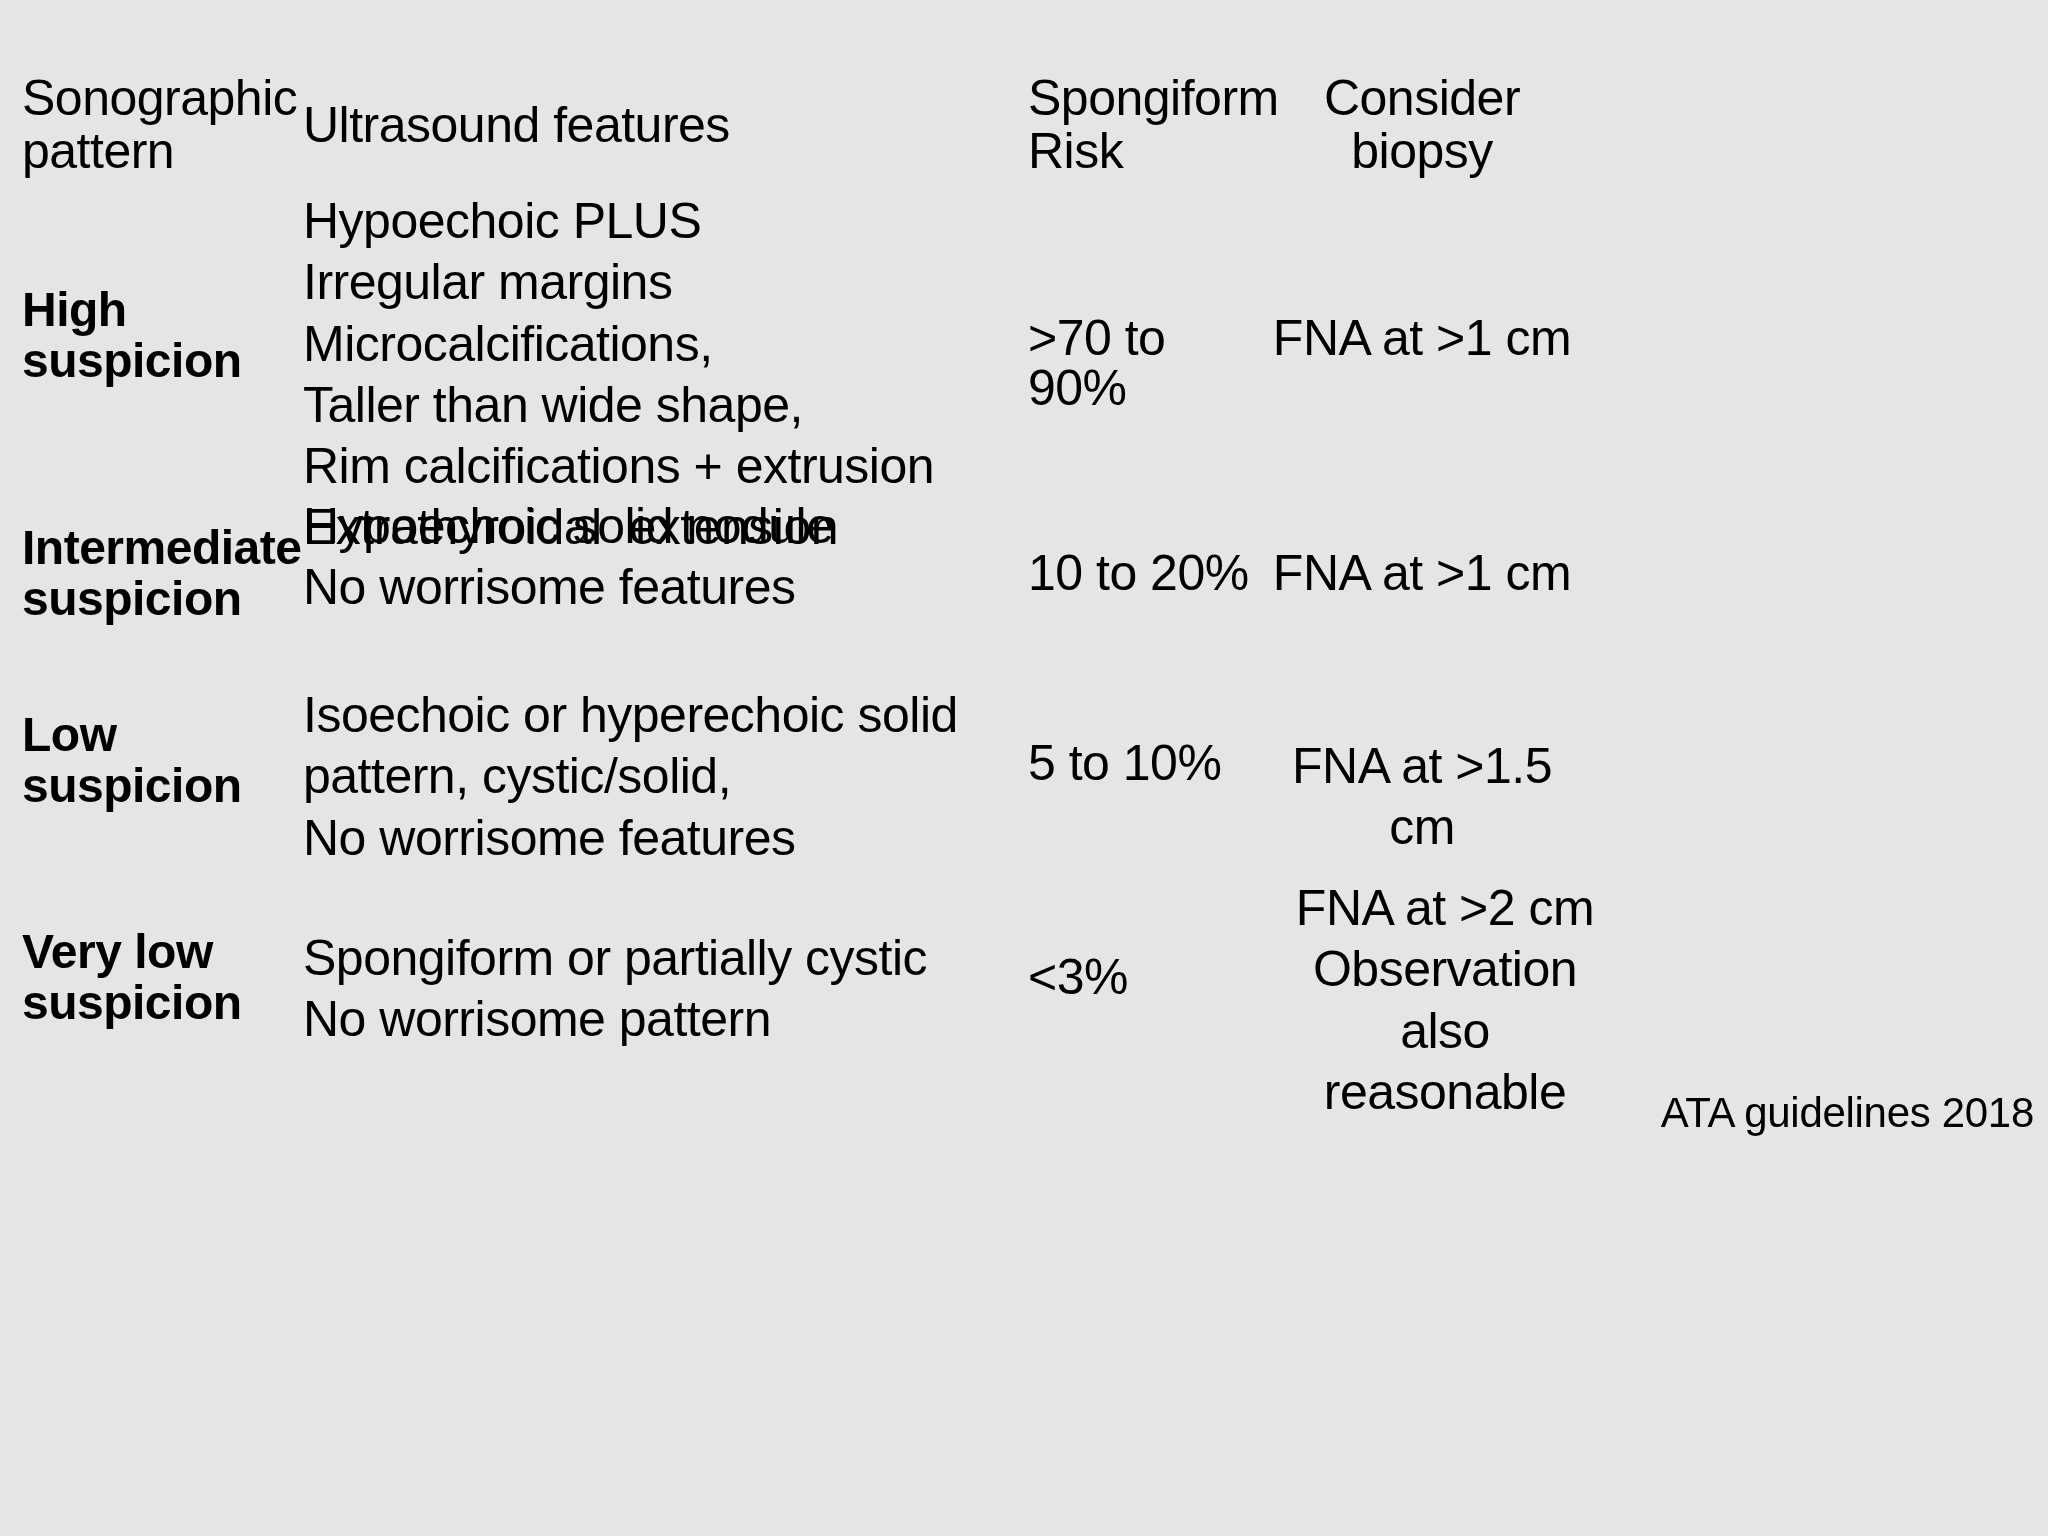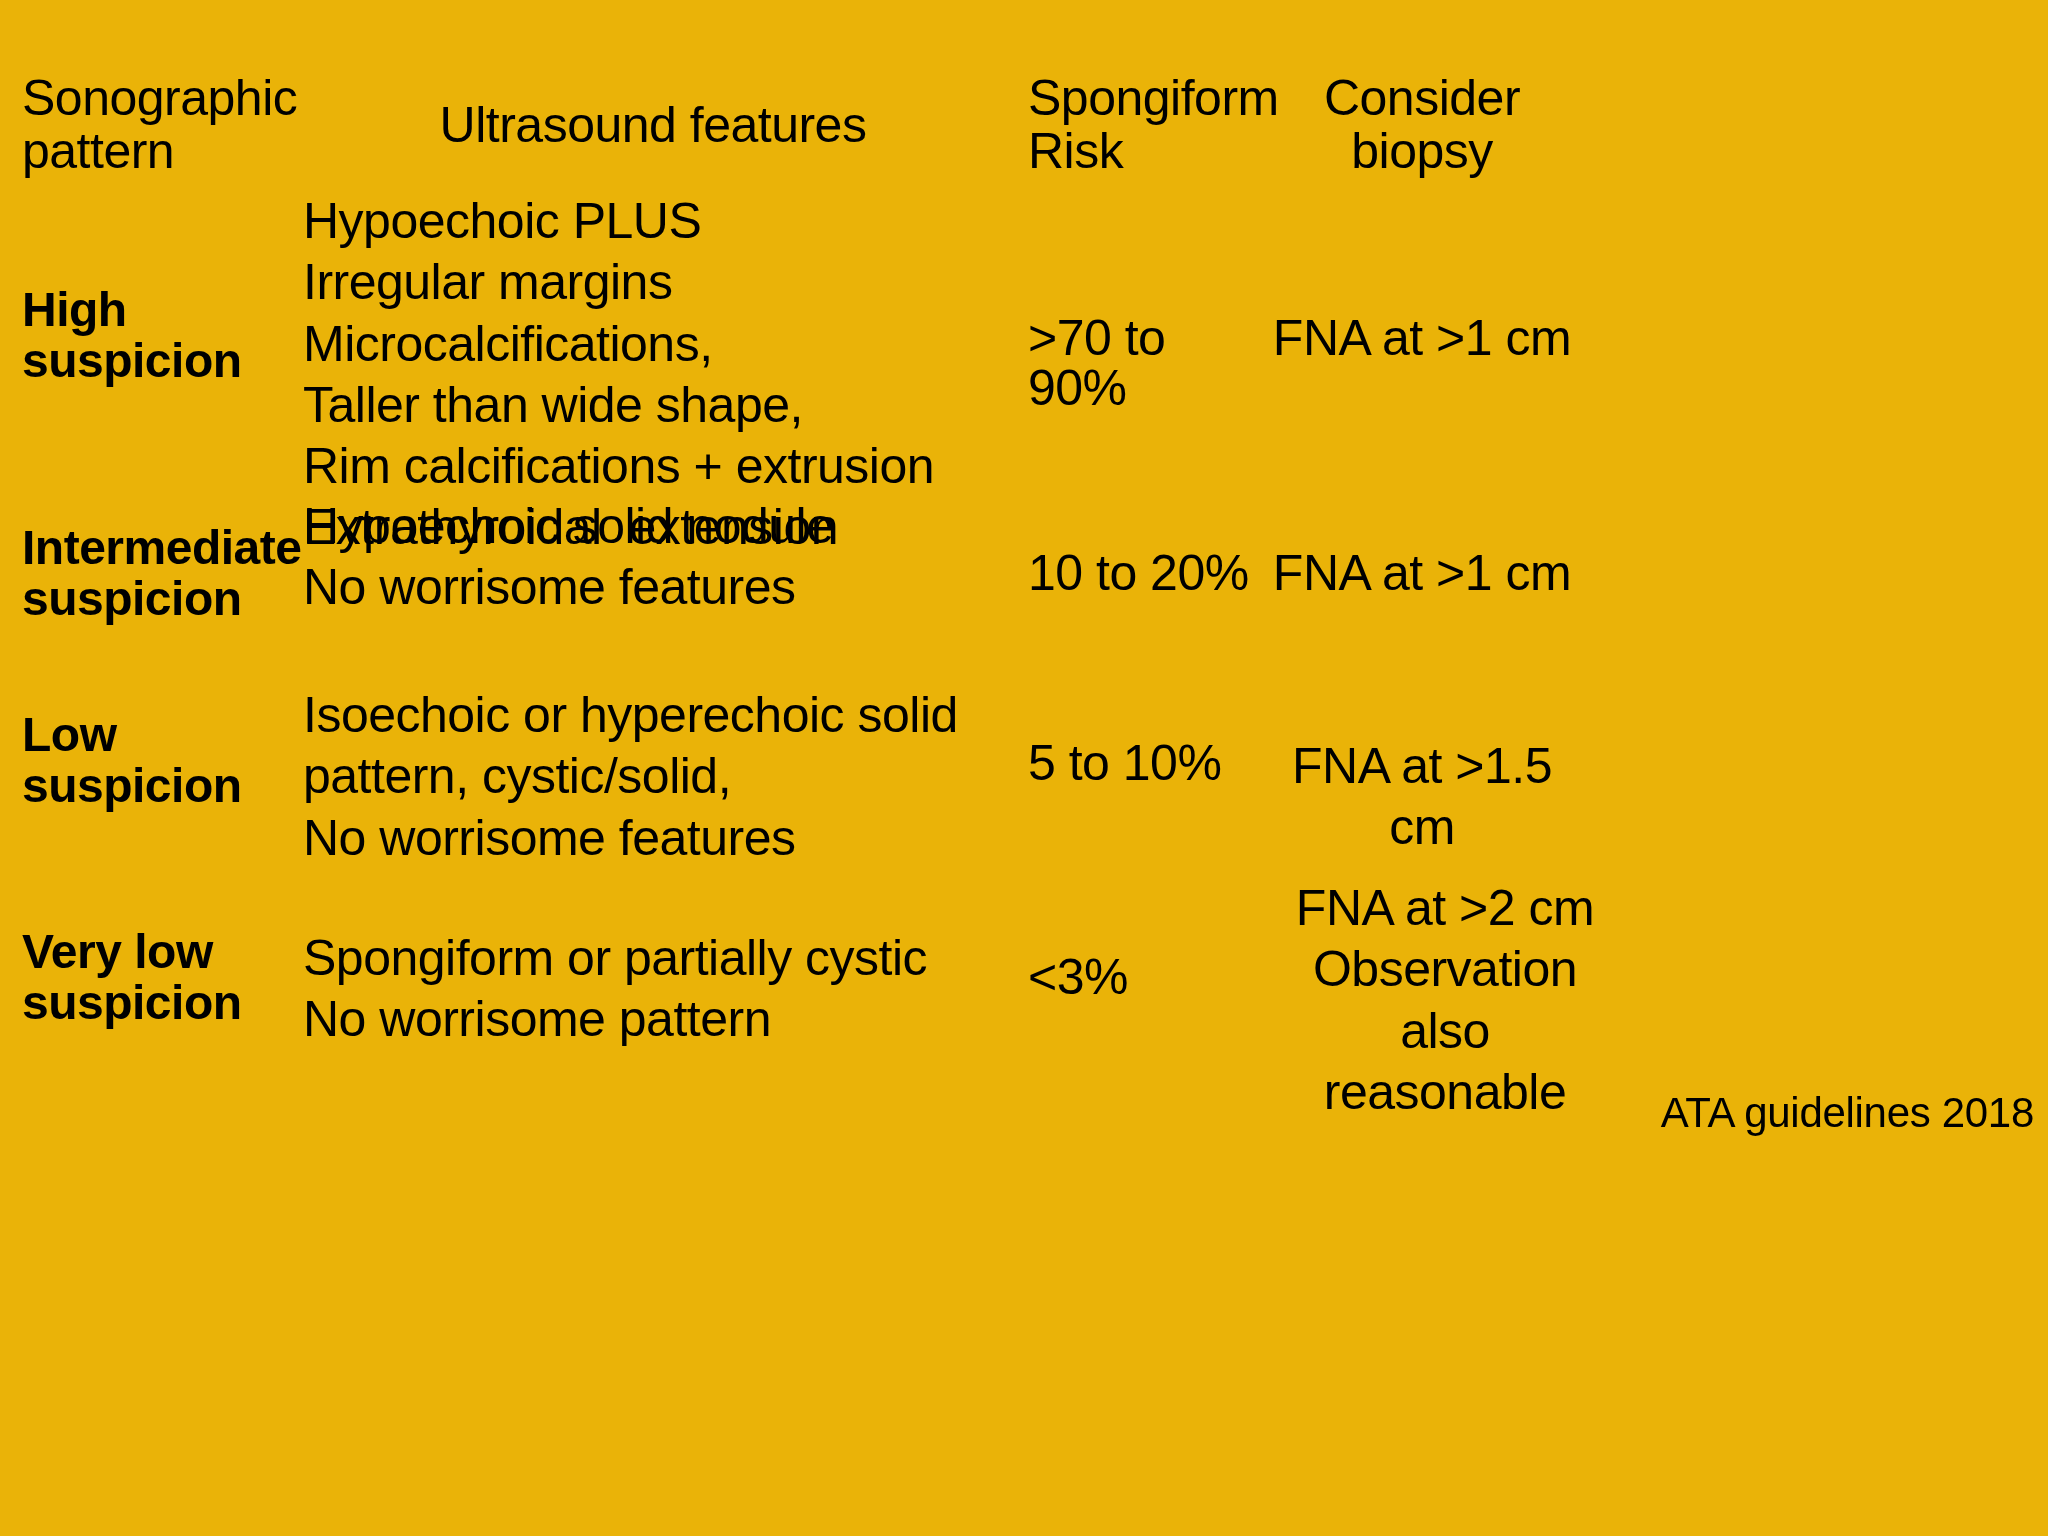--- a/index.html
+++ b/index.html
@@ -12,21 +12,21 @@
     background: #35c9f5;
     font-family: "Liberation Sans", sans-serif;
     color: #000000;
     overflow: hidden;
   }
 
   .slide {
     position: relative;
     width: 2048px;
     height: 1536px;
-    background: #eab308;
+    background: #e5e5e5;
     box-sizing: border-box;
   }
 
   
   .cell {
     position: absolute;
     font-size: 50px;
     line-height: 1.0;
     letter-spacing: -0.5px;
     white-space: pre-wrap;
@@ -45,21 +45,21 @@
   }
 
   
   .col-pattern   { left: 22px;   width: 280px; }
   .col-features  { left: 303px;  width: 700px; }
   .col-risk      { left: 1028px; width: 240px; }
   .col-biopsy    { left: 1272px; width: 300px; text-align: center; }
 
   
   .hdr-pattern  { top: 72px; }
-  .hdr-features { top: 99px; text-align: center; }
+  .hdr-features { top: 99px; }
   .hdr-risk     { top: 72px; }
   .hdr-biopsy   { top: 72px; }
 
   
   .r1-label    { top: 285px; }
   .r1-features { top: 191px; line-height: 1.225; }
   .r1-risk     { top: 313px; }
   .r1-biopsy   { top: 313px; }
 
   

